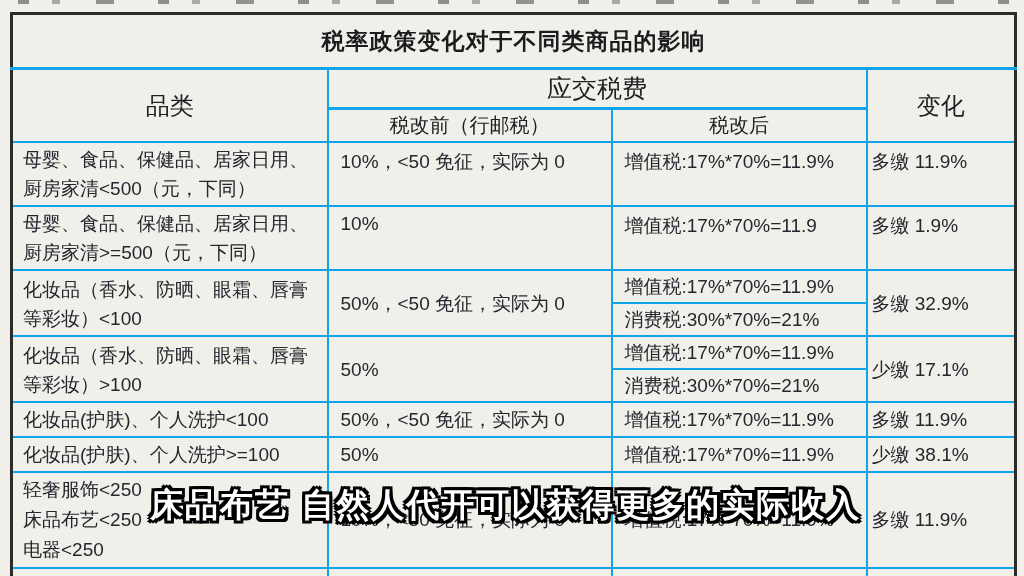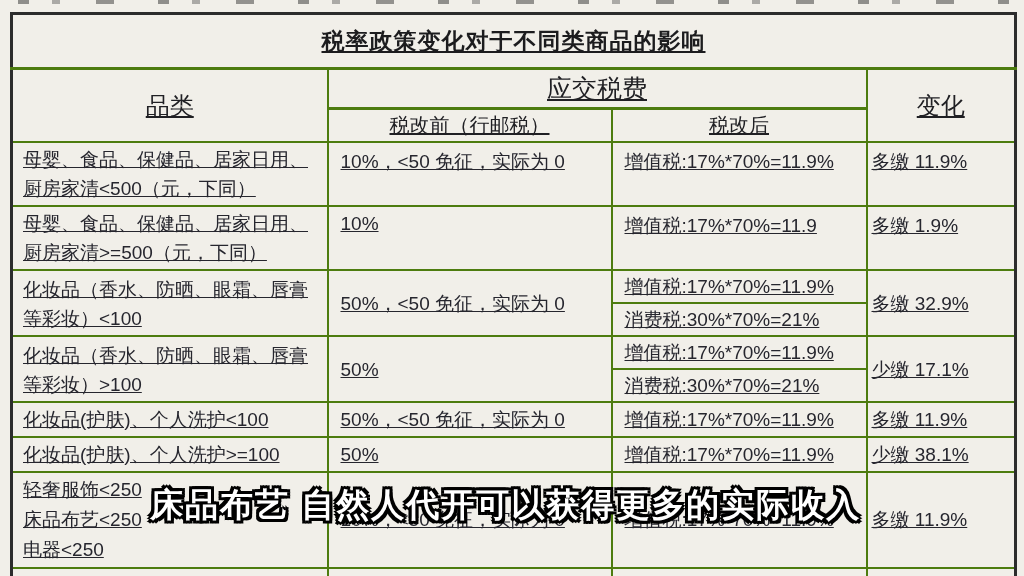--- a/index.html
+++ b/index.html
@@ -21,27 +21,26 @@
   }
   table.tax{
     position:absolute;left:10px;top:12px;
     width:1004px;
     border-collapse:collapse;
     table-layout:fixed;
     border:3px solid #2c2c2c;
     background:transparent;
   }
   td{
-    border:2px solid #4d7c0f;
+    border:2px solid #0ea5e9;
     color:#26262e;
     font-size:19px;
     padding:2px 8px;
     overflow:hidden;
     box-sizing:border-box;
-    text-decoration:underline;
   }
   
   tr.r-title{height:55px;}
   tr.r-h1{height:32px;}
   tr.r-h2{height:31px;}
   tr.r-tall{height:61px;}
   tr.r-sub{height:29px;}
   tr.r-single1{height:30px;}
   tr.r-single2{height:29px;}
   tr.r-big{height:92px;}

